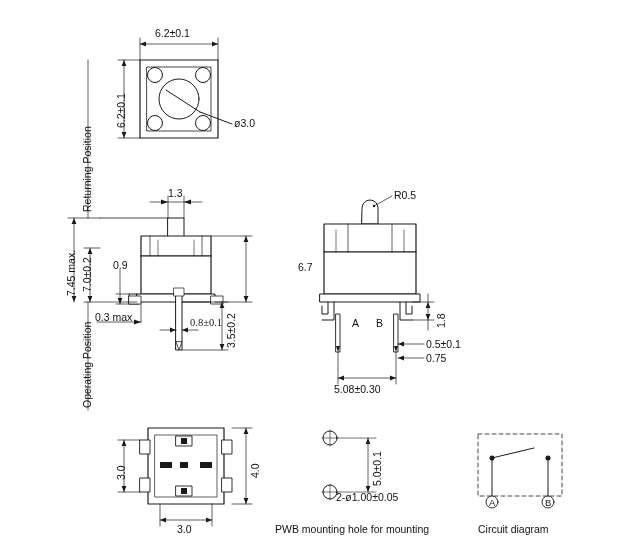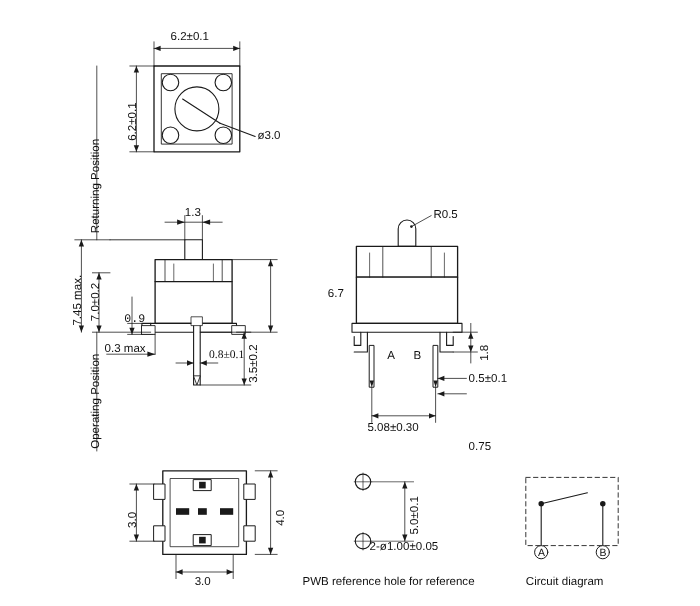--- a/index.html
+++ b/index.html
@@ -253,40 +253,40 @@
   </svg>
 
   <div class="lbl" style="left:155px; top:28px;">6.2±0.1</div>
   <div class="lbl vert" style="left:116px; top:128px;">6.2±0.1</div>
   <div class="lbl" style="left:234px; top:118px;">ø3.0</div>
 
   <div class="lbl" style="left:168px; top:188px;">1.3</div>
   <div class="lbl" style="left:250px; top:262px;padding-left:48px;">6.7</div>
   <div class="lbl vert" style="left:82px; top:292px;">7.0±0.2</div>
   <div class="lbl vert" style="left:66px; top:296px;">7.45 max.</div>
-  <div class="lbl" style="left:113px; top:286px;font-family:Liberation Mono, monospace;">0.9</div>
+  <div class="lbl" style="left:113px; top:260px;">0.9</div>
   <div class="lbl" style="left:95px; top:312px;">0.3 max</div>
   <div class="lbl" style="left:190px; top:318px;font-family:Liberation Serif, serif;">0.8±0.1</div>
   <div class="lbl vert" style="left:226px; top:348px;">3.5±0.2</div>
   <div class="lbl vert" style="left:82px; top:212px;">Returning Position</div>
   <div class="lbl vert" style="left:82px; top:408px;">Operating Position</div>
 
   <div class="lbl" style="left:394px; top:190px;">R0.5</div>
   <div class="lbl" style="left:352px; top:318px;">A</div>
   <div class="lbl" style="left:376px; top:318px;">B</div>
   <div class="lbl vert" style="left:436px; top:328px;">1.8</div>
   <div class="lbl" style="left:426px; top:339px;">0.5±0.1</div>
-  <div class="lbl" style="left:426px; top:353px;margin-top:48px;">0.75</div>
+  <div class="lbl" style="left:426px; top:353px;">0.75</div>
   <div class="lbl" style="left:334px; top:384px;">5.08±0.30</div>
 
   <div class="lbl vert" style="left:116px; top:480px;">3.0</div>
   <div class="lbl vert" style="left:250px; top:478px;">4.0</div>
   <div class="lbl" style="left:177px; top:524px;">3.0</div>
 
   <div class="lbl vert" style="left:372px; top:486px;">5.0±0.1</div>
   <div class="lbl" style="left:300px; top:492px;margin-left:36px;">2-ø1.00±0.05</div>
-  <div class="lbl" style="left:275px; top:524px;">PWB reference hole for reference</div>
+  <div class="lbl" style="left:275px; top:524px;">PWB mounting hole for mounting</div>
 
   <div class="lbl sm" style="left:489px; top:498px;">A</div>
   <div class="lbl sm" style="left:545px; top:498px;">B</div>
   <div class="lbl" style="left:478px; top:524px;">Circuit diagram</div>
 
 </div>
 
 </body></html>

